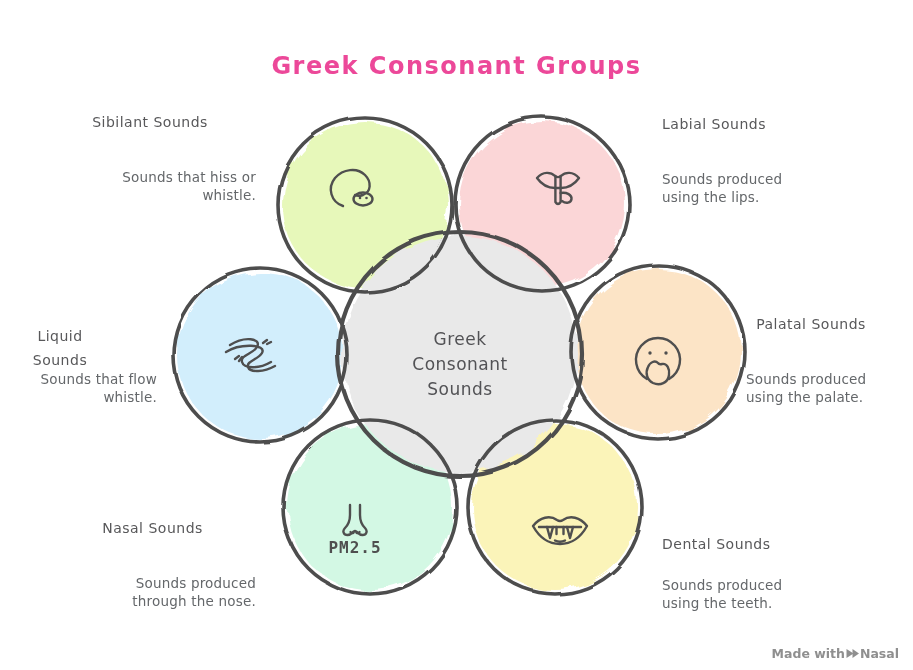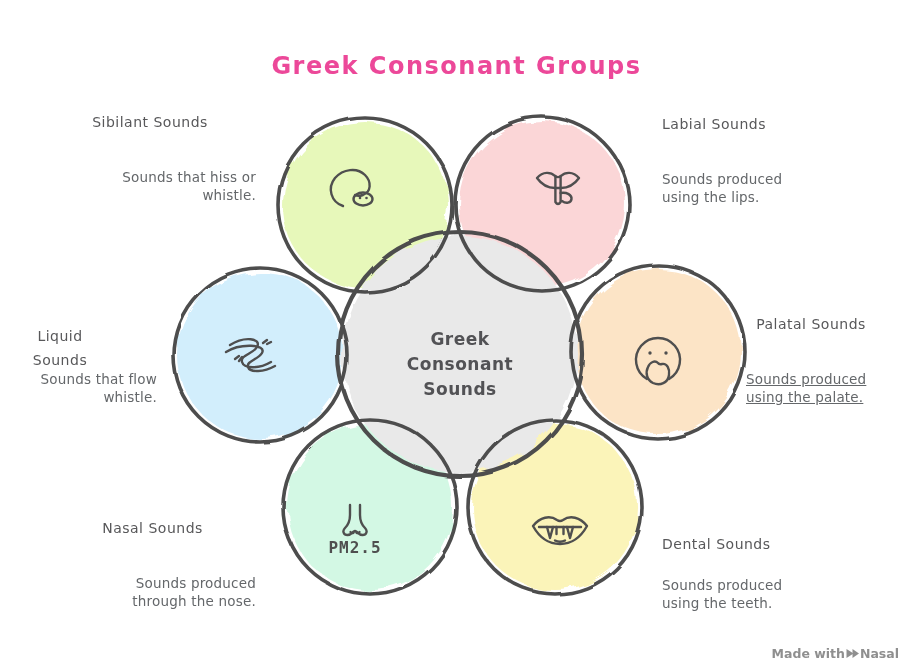--- a/index.html
+++ b/index.html
@@ -17,21 +17,21 @@
     font-size:14px; font-weight:normal; color:#58585a; line-height:24px; letter-spacing:0.5px;
   }
   .group-desc {
     font-size:13.5px; color:#64676a; line-height:18px; letter-spacing:0.2px;
   }
   .t-center { text-align:center; }
   .t-right  { text-align:right; }
   .t-left   { text-align:left; }
   .center-label {
     position:absolute; left:402px; top:327px; width:116px; text-align:center;
-    font-size:17px; font-weight:bold; color:#525255; line-height:25px; letter-spacing:0.5px;
+    font-size:17px; font-weight:normal; color:#525255; line-height:25px; letter-spacing:0.5px;
   }
   .watermark {
     position:absolute; right:14px; bottom:9px; display:flex; align-items:center; gap:0;
     font-size:12.5px; font-weight:bold; color:#8f8f8f;
   }
   .watermark svg { display:block; }
 </style>
 </head>
 <body>
 
@@ -120,21 +120,21 @@
 
   <div class="center-label">Greek Consonant Sounds</div>
 
   <div class="label group-name t-center" style="left:85px; top:110px; width:130px;">Sibilant Sounds</div>
   <div class="label group-desc t-right" style="left:100px; top:168px; width:140px;margin-left:16px;">Sounds that hiss or whistle.</div>
 
   <div class="label group-name t-left" style="left:662px; top:112px; width:130px;">Labial Sounds</div>
   <div class="label group-desc t-left" style="left:662px; top:170px; width:155px;">Sounds produced using the lips.</div>
 
   <div class="label group-name t-left" style="left:746px; top:312px; width:130px;text-align:center;">Palatal Sounds</div>
-  <div class="label group-desc t-left" style="left:746px; top:370px; width:155px;text-decoration:underline;">Sounds produced using the palate.</div>
+  <div class="label group-desc t-left" style="left:746px; top:370px; width:155px;">Sounds produced using the palate.</div>
 
   <div class="label group-name t-left" style="left:662px; top:532px; width:130px;">Dental Sounds</div>
   <div class="label group-desc t-left" style="left:662px; top:576px; width:155px;">Sounds produced using the teeth.</div>
 
   <div class="label group-name t-center" style="left:95px; top:516px; width:115px;">Nasal Sounds</div>
   <div class="label group-desc t-right" style="left:110px; top:574px; width:146px;">Sounds produced through the nose.</div>
 
   <div class="label group-name t-center" style="left:8px; top:324px; width:104px;">Liquid Sounds</div>
   <div class="label group-desc t-right" style="left:15px; top:370px; width:142px;">Sounds that flow whistle.</div>
 

